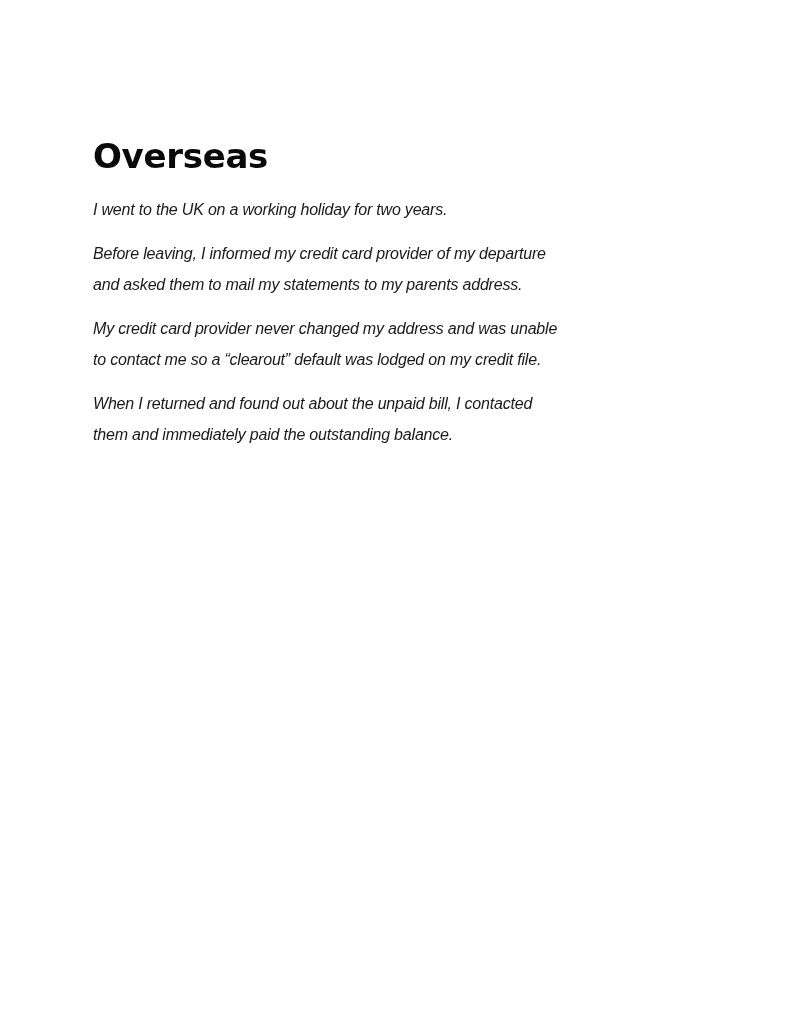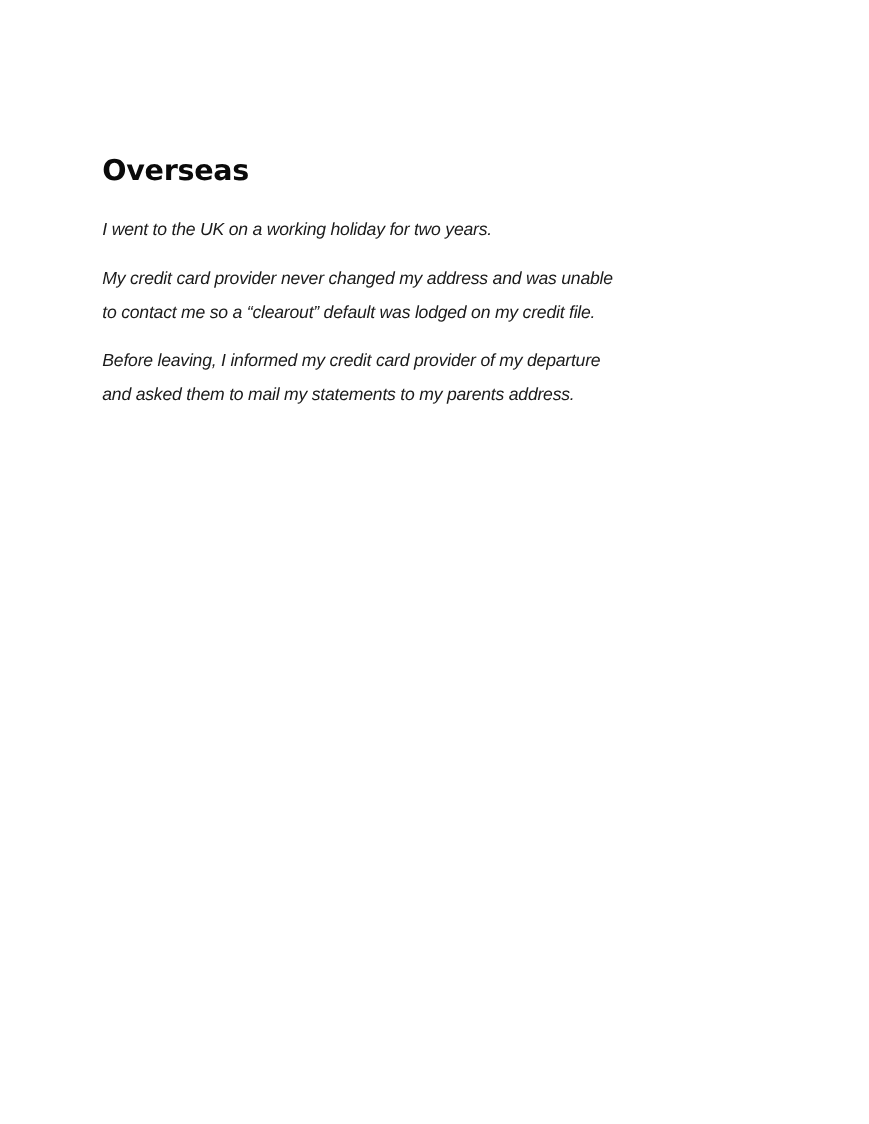--- a/index.html
+++ b/index.html
@@ -16,21 +16,21 @@
     }
     .content {
       position: absolute;
       left: 93px;
       top: 138px;
       width: 620px;
     }
     .title {
       font-family: "DejaVu Sans", sans-serif;
       font-weight: bold;
-      font-size: 26px;
+      font-size: 34px;
       line-height: 36px;
       margin: 0 0 20px 0;
       letter-spacing: -0.3px;
       color: #0a0a0a;
     }
     .para {
       font-family: "Liberation Sans", sans-serif;
       font-style: italic;
       font-size: 16px;
       line-height: 31.5px;
@@ -47,22 +47,26 @@
 <body>
 
 <div class="content">
   <h1 class="title">Overseas</h1>
 
   <p class="para">
     <span class="line">I went to the UK on a working holiday for two years.</span>
   </p>
 
   <p class="para">
+    <span class="line">Before leaving, I informed my credit card provider of my departure</span>
+    <span class="line">and asked them to mail my statements to my parents address.</span>
+  </p>
+
+  <p class="para">
     <span class="line">My credit card provider never changed my address and was unable</span>
     <span class="line">to contact me so a “clearout” default was lodged on my credit file.</span>
   </p>
 
   <p class="para">
-    <span class="line">Before leaving, I informed my credit card provider of my departure</span>
-    <span class="line">and asked them to mail my statements to my parents address.</span>
+    <span class="line">When I returned and found out about the unpaid bill, I contacted</span>
+    <span class="line">them and immediately paid the outstanding balance.</span>
   </p>
-
 </div>
 
 </body></html>

